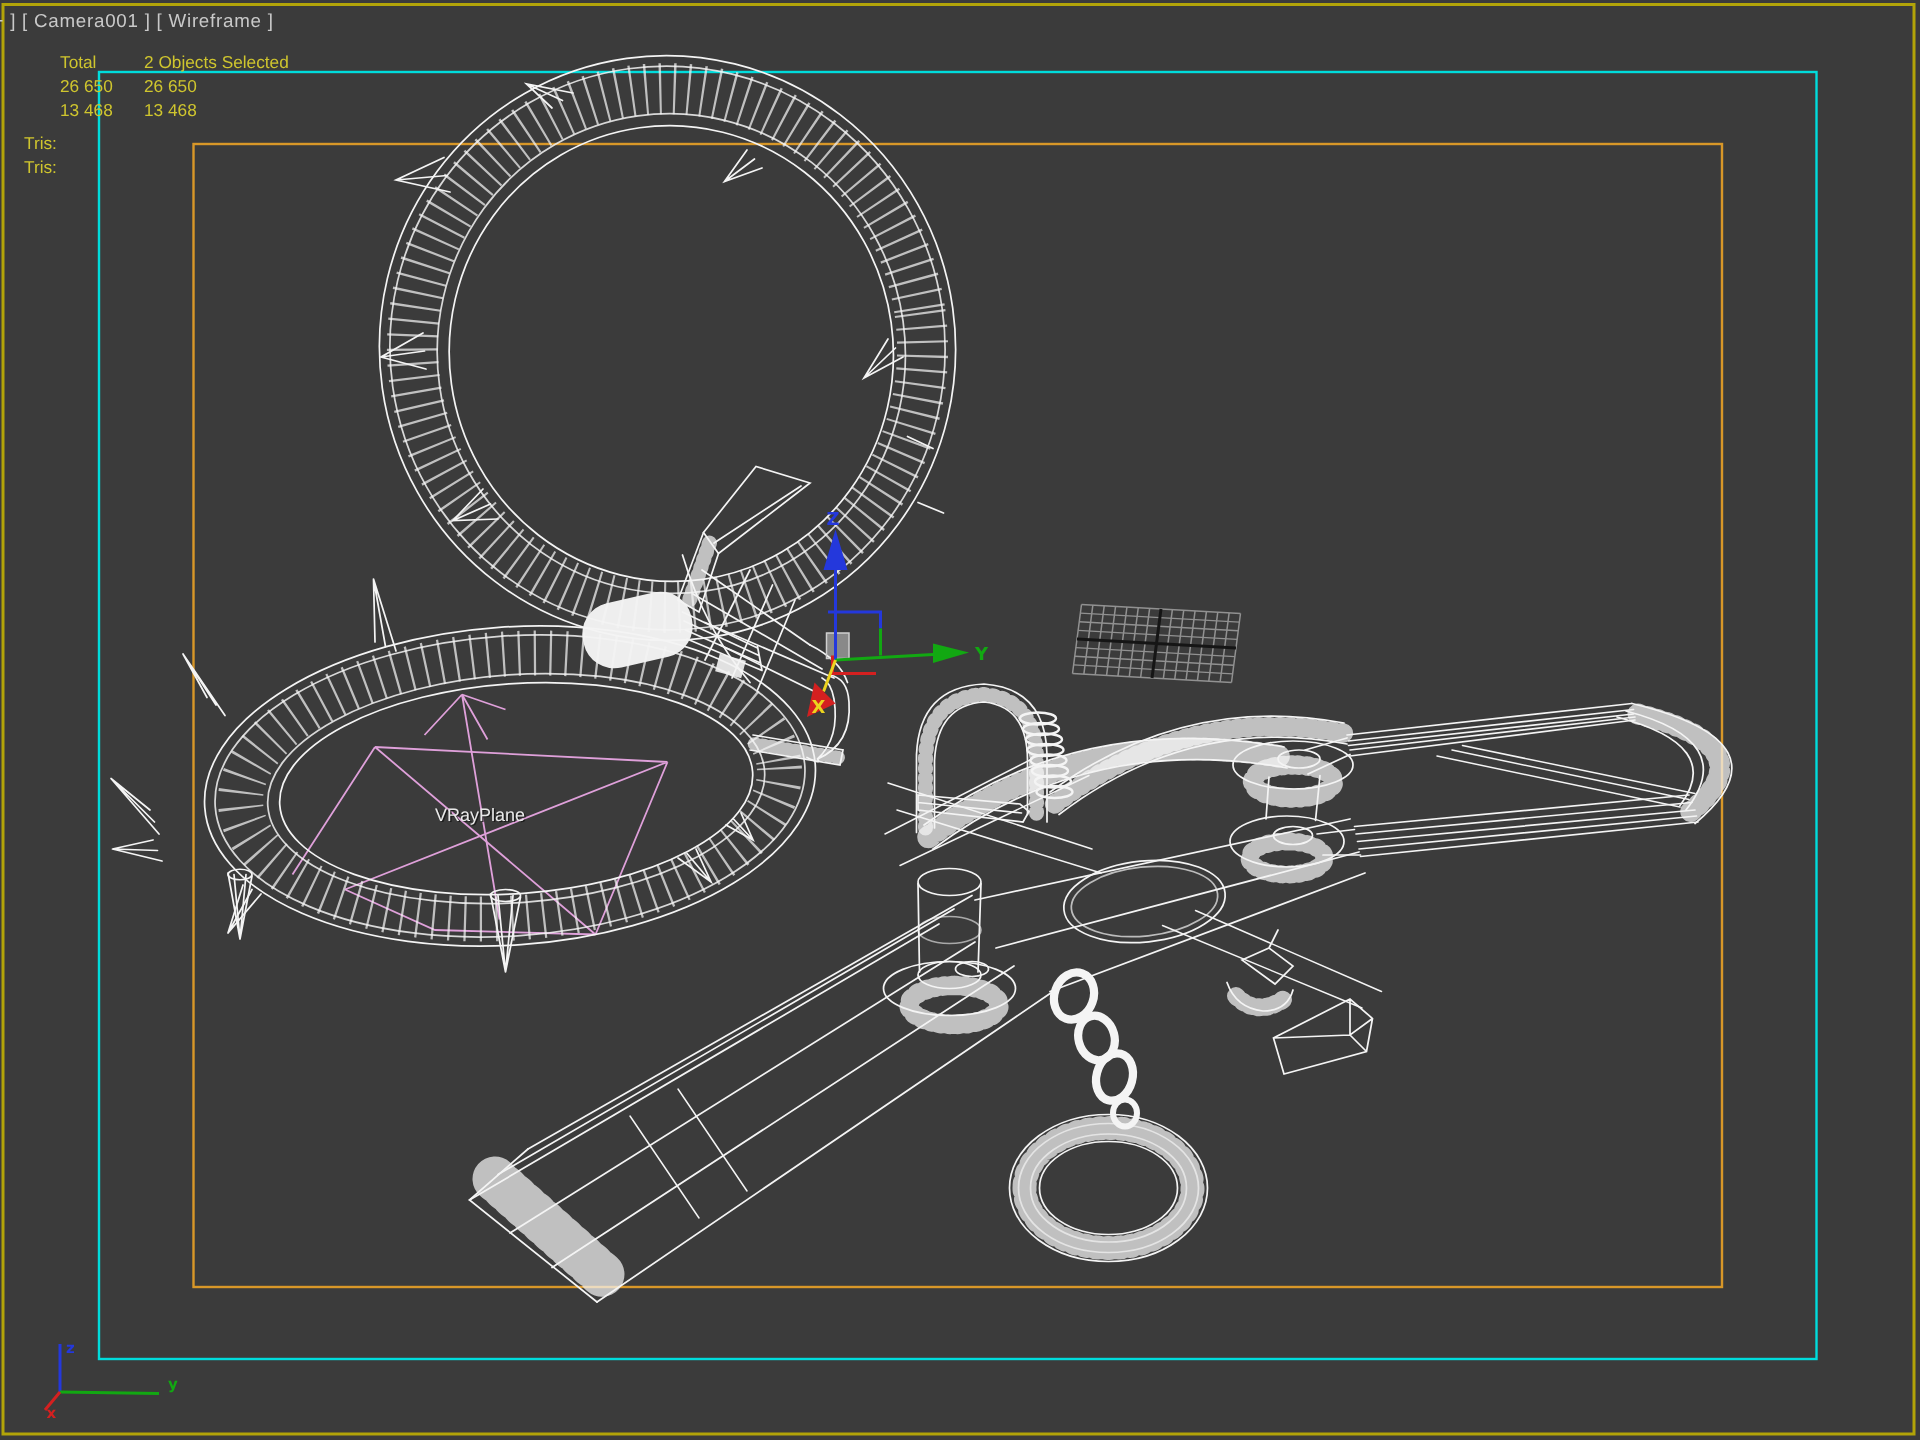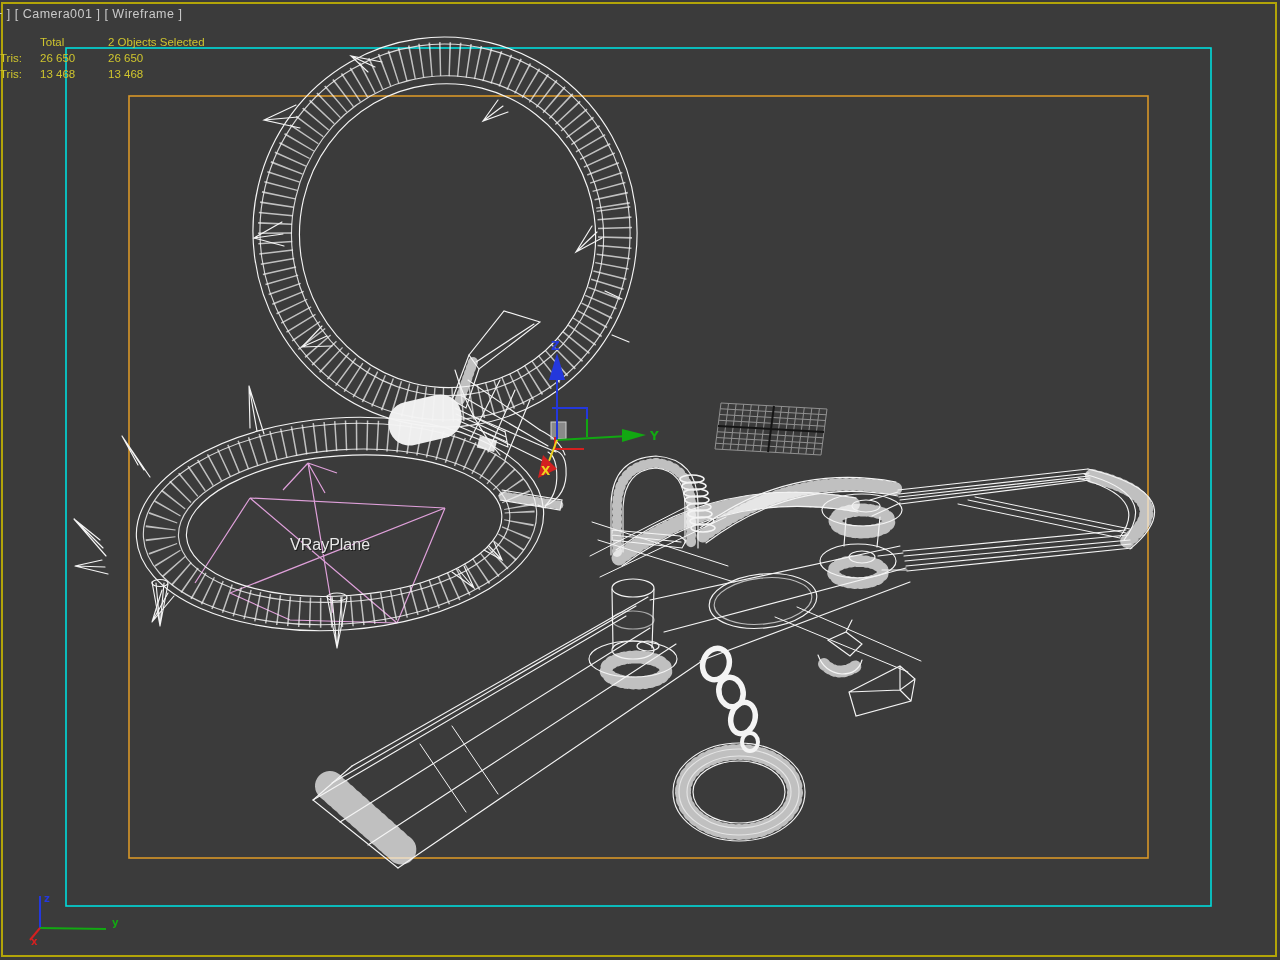--- a/index.html
+++ b/index.html
@@ -27,25 +27,25 @@
   .gz-txt{font:bold 12px "DejaVu Sans",sans-serif;}
   .tp-txt{font:bold 10px "DejaVu Sans",sans-serif;}
   
   .vp-label{
     position:absolute;left:-5px;top:7px;
     color:var(--label-text,#c9c9c9);font-size:12.5px;letter-spacing:.5px;
     white-space:pre;cursor:default;
   }
   .stats{position:absolute;left:0;top:0;color:var(--stats-text,#cfc52e);font-size:11.5px;}
   .stats span{position:absolute;white-space:pre;}
-  .st-col1{left:40px;} .st-col2{left:108px;} .st-col0{left:0;}
+  .st-col1{left:40px;} .st-col2{left:96px;} .st-col0{left:16px;margin-top:38px;}
   .st-r0{top:36px;} .st-r1{top:52px;} .st-r2{top:68px;}
   .obj-label{
     position:absolute;left:290px;top:536px;
-    color:#e9e9e9;font-size:16px;text-shadow:1px 1px 0 rgba(20,20,20,.8);
+    color:#e9e9e9;font-size:12px;text-shadow:1px 1px 0 rgba(20,20,20,.8);
   }
 </style>
 </head>
 <body>
 
 <div class="stage">
 <svg width="1280" height="960" viewBox="0 0 1280 960">
 
   <g>
     <rect class="frame-outer" x="2" y="3" width="1274" height="953"></rect>

